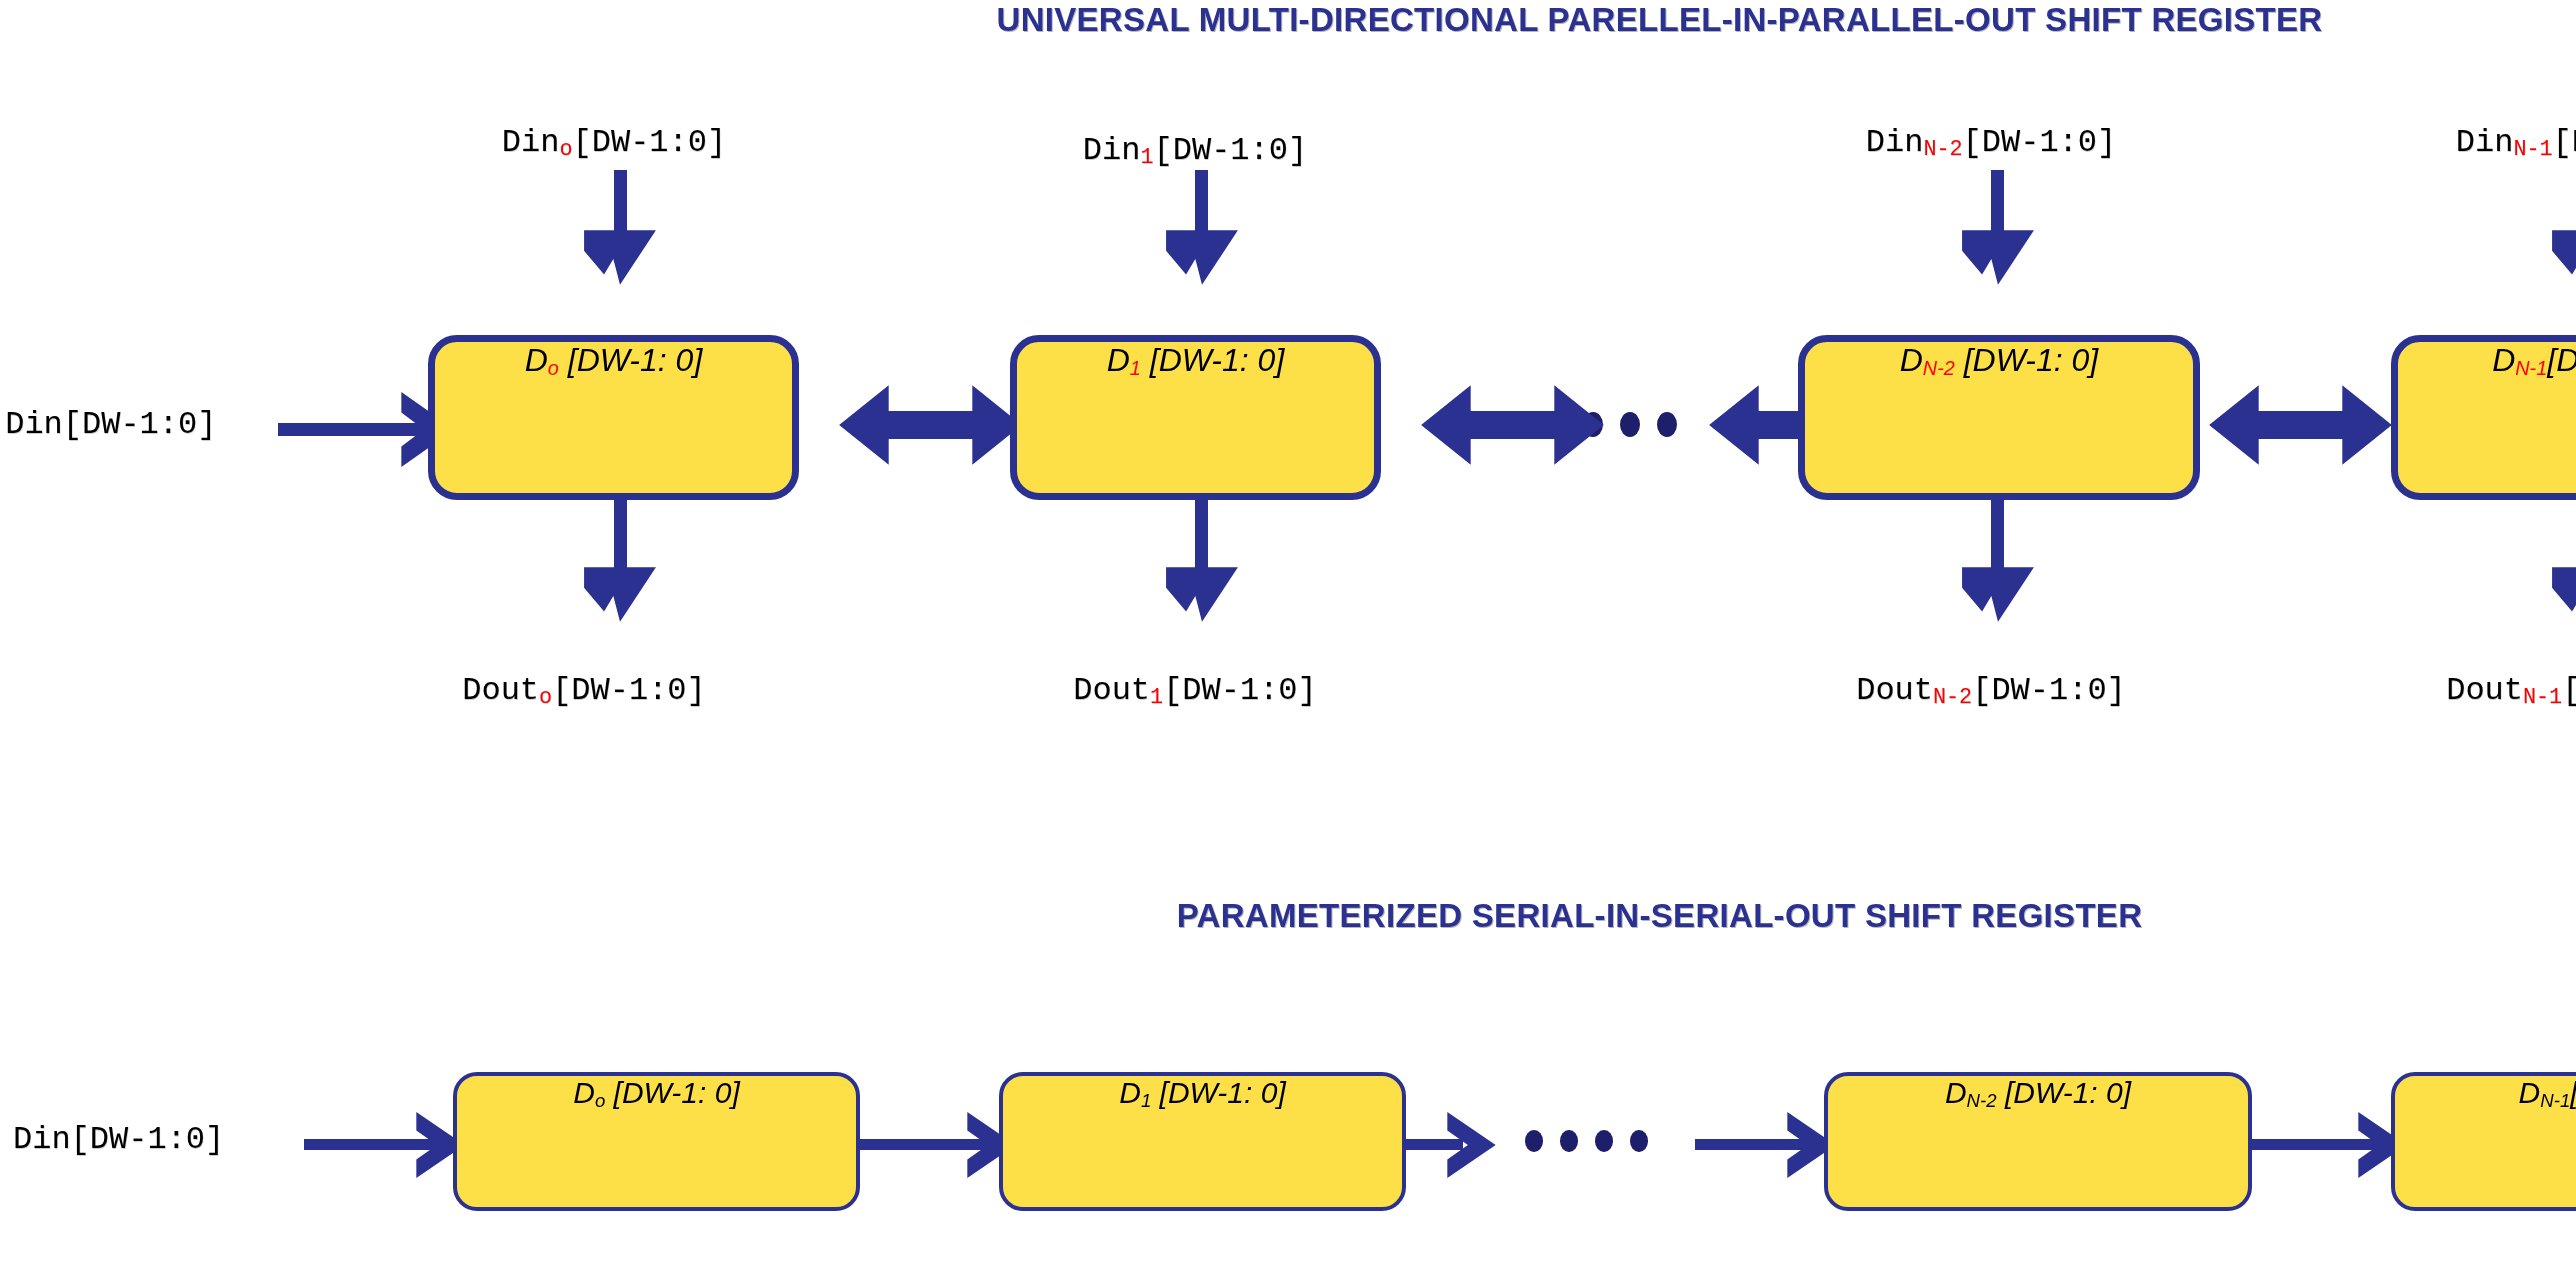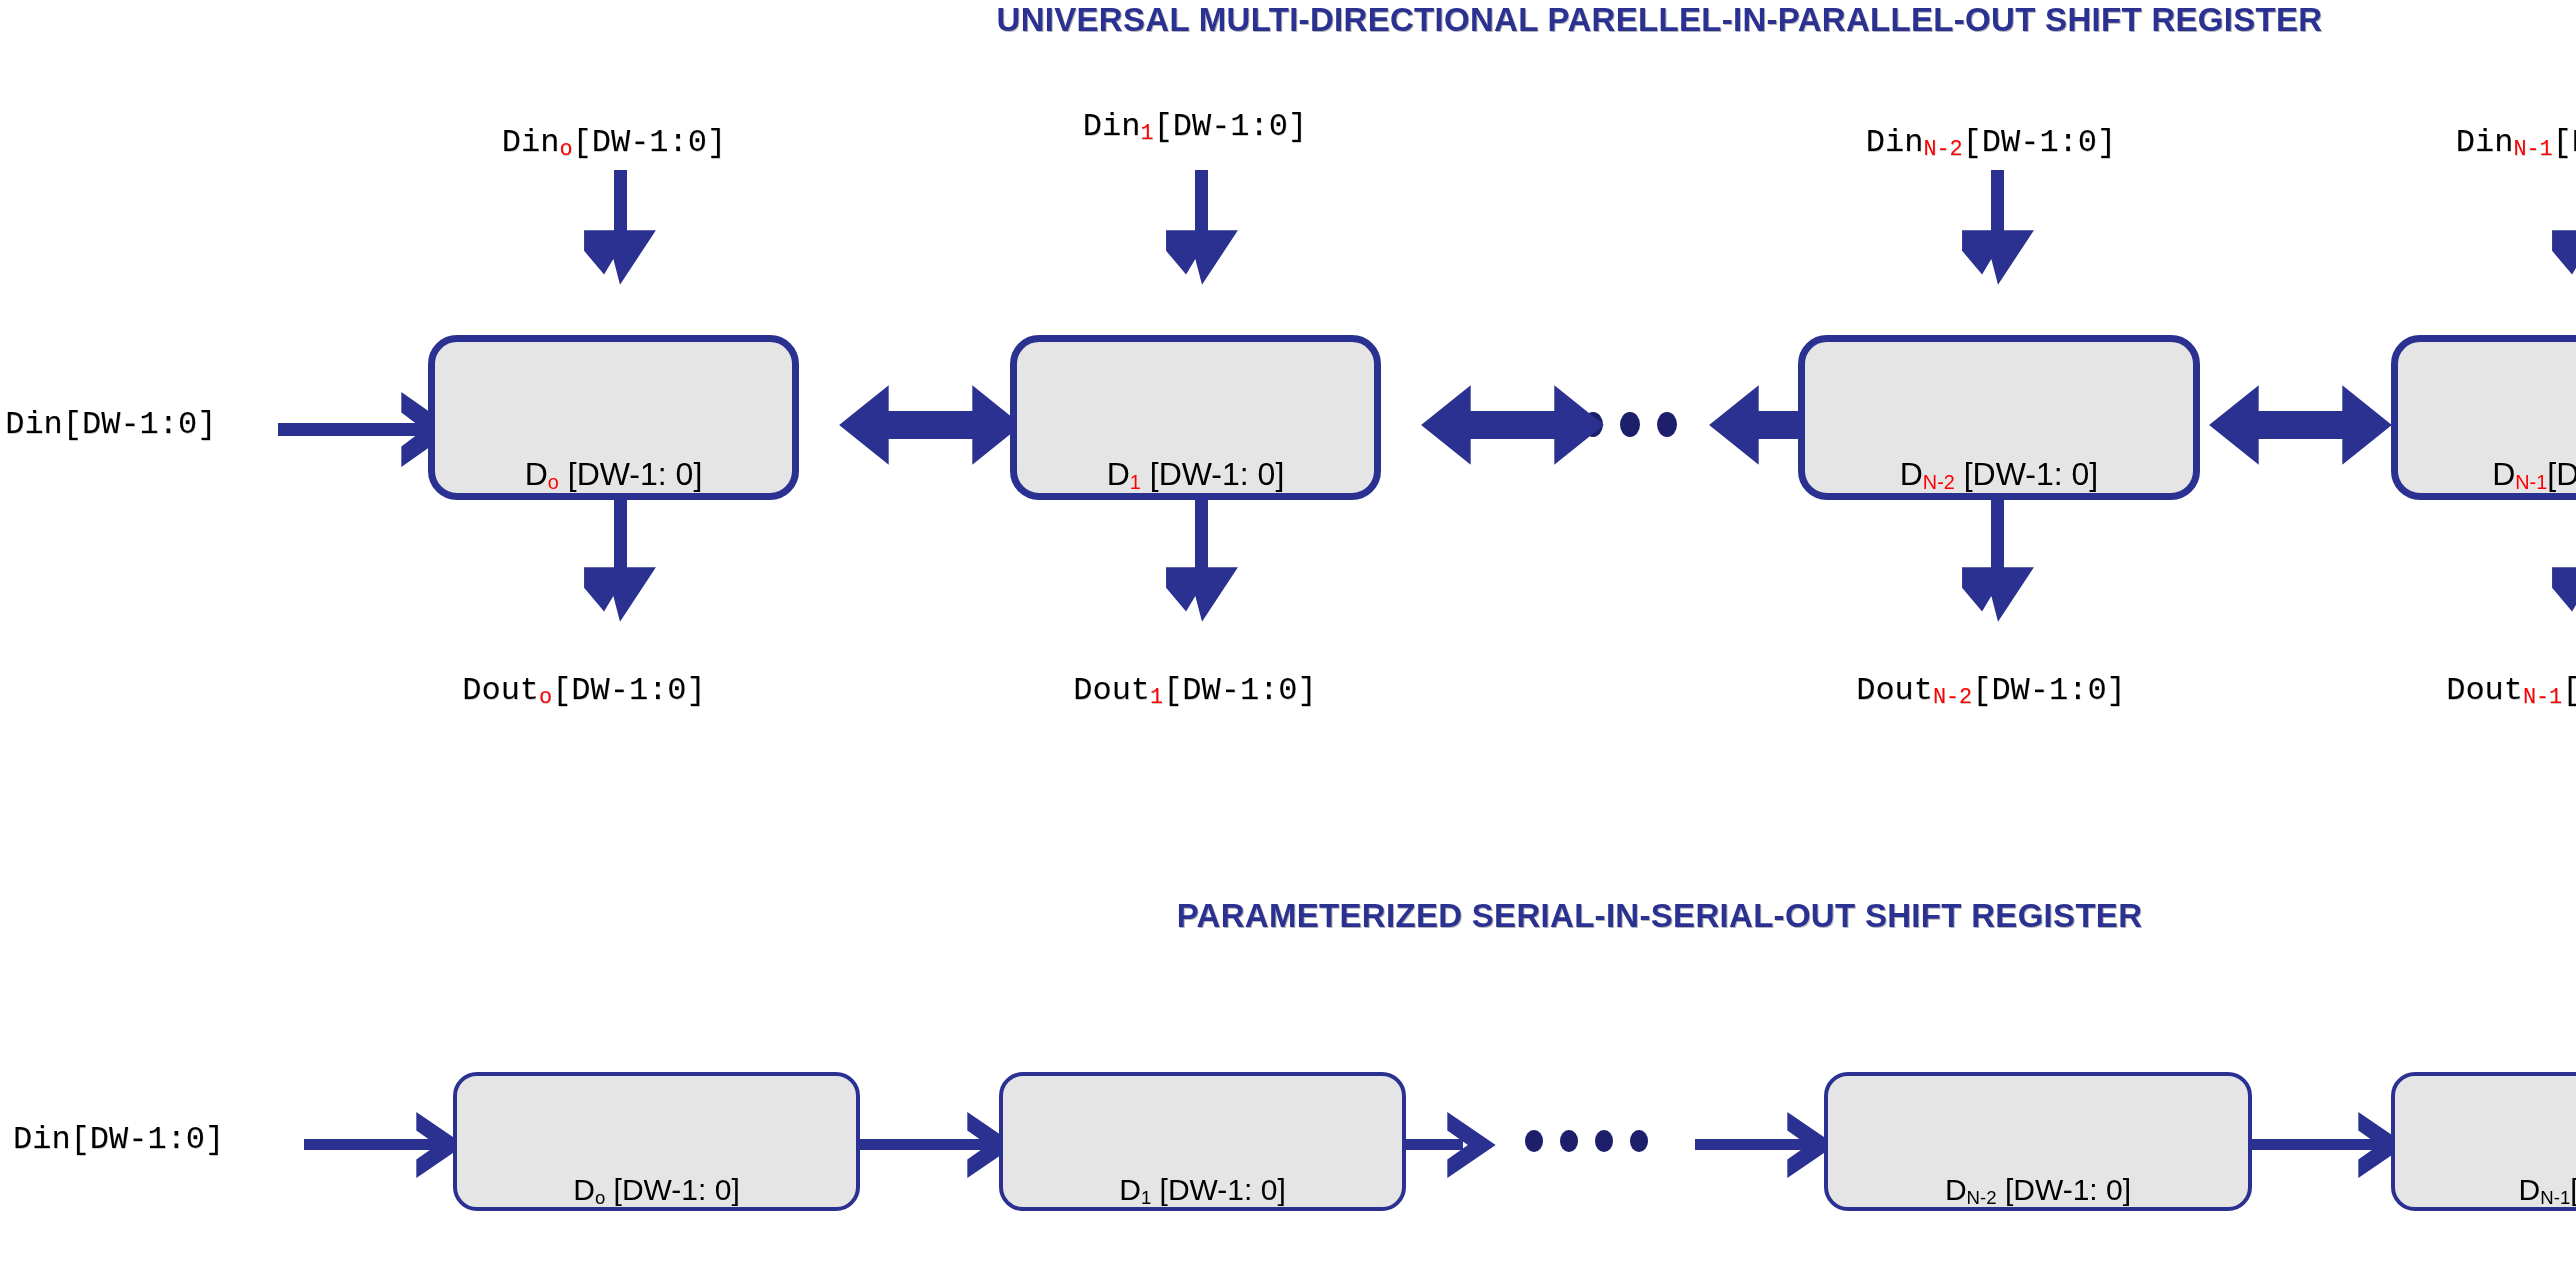--- a/index.html
+++ b/index.html
@@ -13,24 +13,25 @@
   .title{
     position:absolute;width:100%;text-align:center;
     color:#2b3191;font-weight:bold;letter-spacing:0.3px;white-space:nowrap;
     text-shadow:1px 1px 0 rgba(120,120,130,.55);
   }
   #title-top{top:1px;font-size:33px;}
   #title-bottom{top:897px;font-size:33px;}
 
   
   .block{
-    position:absolute;background:#e5e5e5;border:7.2px solid #2b3191;
+    position:absolute;background:#fde047;border:7.2px solid #2b3191;
     border-radius:29px;box-sizing:border-box;
-    display:flex;align-items:flex-end;justify-content:center;
+    display:flex;align-items:flex-start;justify-content:center;
     z-index:6;
+    font-style:italic;
   }
   .block.thin{border-width:4.6px;border-radius:24px;}
   .block-label{
     color:#000;font-size:32px;white-space:nowrap;letter-spacing:0px;
     font-family:"Liberation Sans","DejaVu Sans",sans-serif;
   }
   .block.thin .block-label{font-size:30px;}
   .sub{font-size:.62em;vertical-align:baseline;position:relative;top:.20em;}
   .sub.red{color:#ff0000;}
   .sub.blk{color:#000000;}
@@ -165,21 +166,21 @@
     <span class="block-label"><span>D</span><span class="sub red">N-2</span><span> [DW-1: 0]</span></span>
   </div>
 
   <div class="block" style="left:2391px;top:335px;width:392px;height:165px;">
     <span class="block-label"><span>D</span><span class="sub red">N-1</span><span>[DW-1: 0]</span></span>
   </div>
 
   <div class="io" style="left:5.2px;top:406px;">Din[DW-1:0]</div>
 
   <div class="io c" style="left:614px;top:124px;"><span>Din</span><span class="rsub">o</span><span>[DW-1:0]</span></div>
-  <div class="io c" style="left:1195px;top:108px;"><span>Din</span><span class="rsub">1</span><span>[DW-1:0]</span></div>
+  <div class="io c" style="left:1195px;top:132px;"><span>Din</span><span class="rsub">1</span><span>[DW-1:0]</span></div>
   <div class="io c" style="left:1991px;top:124px;"><span>Din</span><span class="rsub">N-2</span><span>[DW-1:0]</span></div>
   <div class="io c" style="left:2581px;top:124px;"><span>Din</span><span class="rsub">N-1</span><span>[DW-1:0]</span></div>
 
   <div class="io c" style="left:584px;top:672px;"><span>Dout</span><span class="rsub">o</span><span>[DW-1:0]</span></div>
   <div class="io c" style="left:1195px;top:672px;"><span>Dout</span><span class="rsub">1</span><span>[DW-1:0]</span></div>
   <div class="io c" style="left:1991px;top:672px;text-align:center;"><span>Dout</span><span class="rsub">N-2</span><span>[DW-1:0]</span></div>
   <div class="io c" style="left:2581px;top:672px;"><span>Dout</span><span class="rsub">N-1</span><span>[DW-1:0]</span></div>
 
   <div class="title" id="title-bottom">PARAMETERIZED SERIAL-IN-SERIAL-OUT SHIFT REGISTER</div>
 

